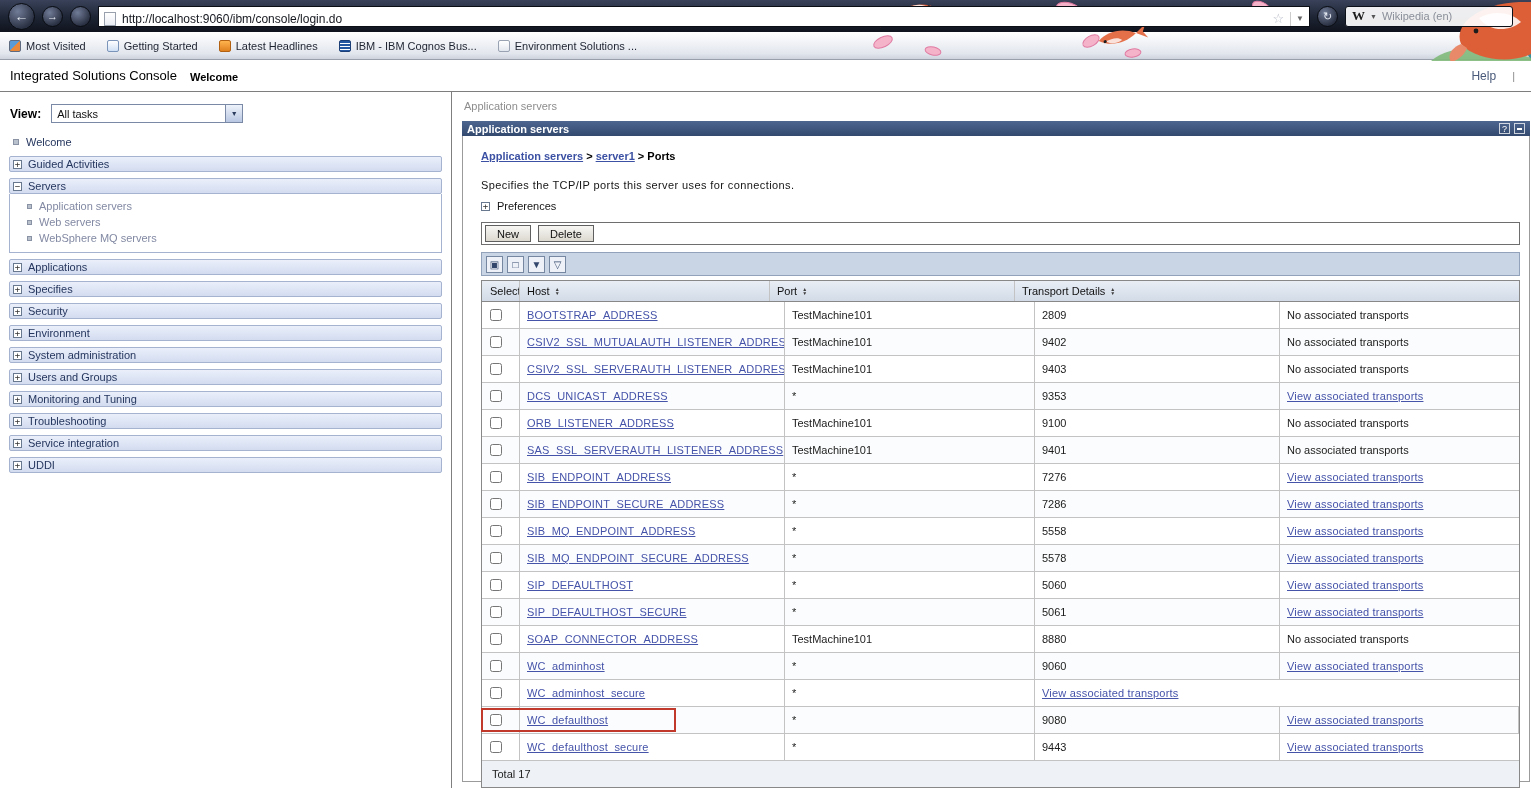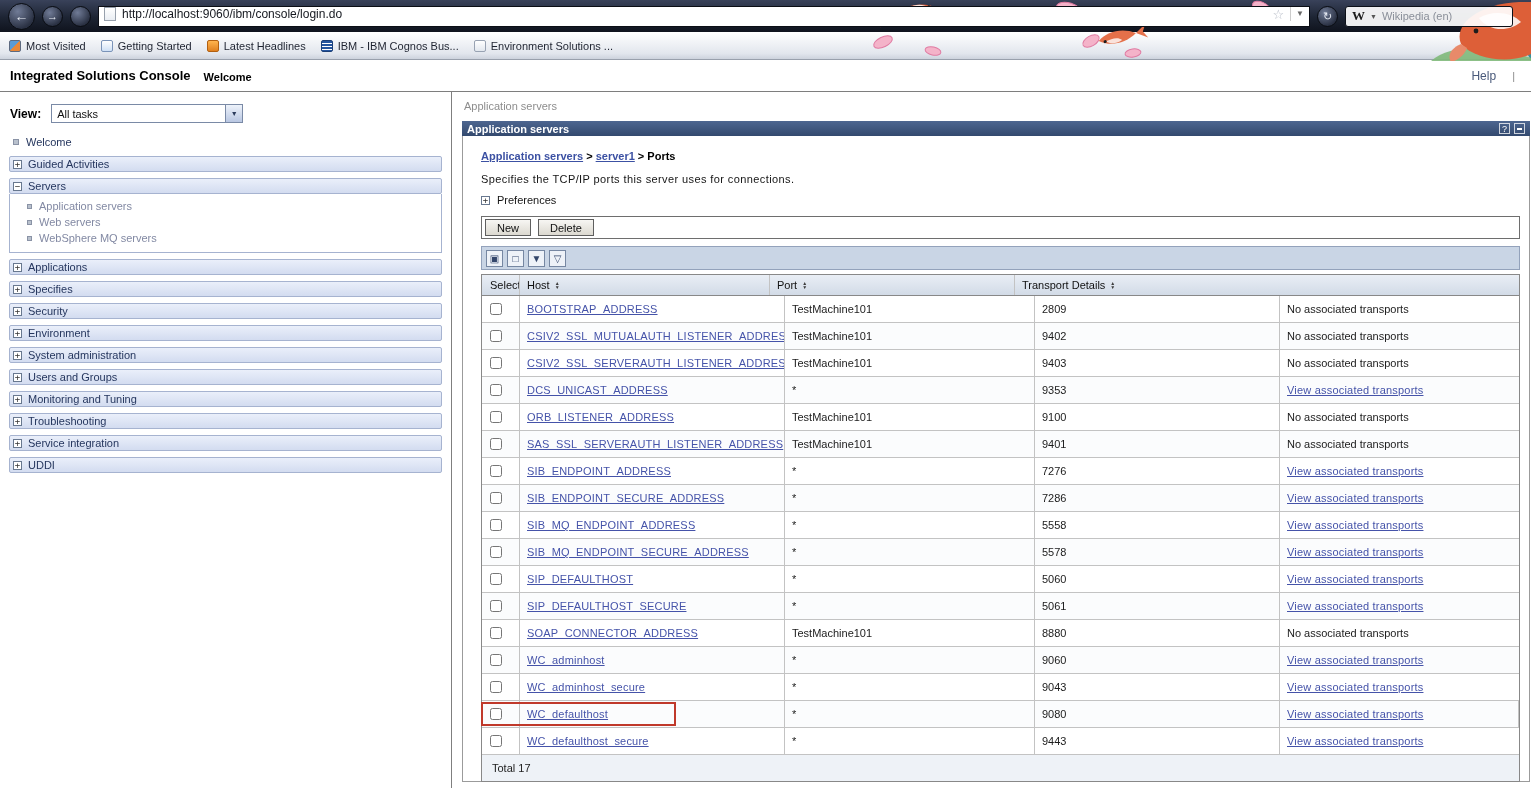--- a/index.html
+++ b/index.html
@@ -5,21 +5,21 @@
   *{margin:0;padding:0;box-sizing:border-box}
   html,body{width:1531px;height:788px;overflow:hidden}
   body{font-family:"Liberation Sans",sans-serif;font-size:11px;background:#fff;position:relative}
 
   
   .chrome{position:relative}
   .navbar{position:relative;height:32px;background:linear-gradient(180deg,#39425a 0%,#1d2433 55%,#0f131d 100%);display:flex;align-items:center;gap:7px;padding:0 8px}
   .navbar>*{position:relative;z-index:2}
   .circle-btn{width:21px;height:21px;border-radius:50%;background:radial-gradient(circle at 35% 30%,#707b96,#2a3143 72%);border:1px solid #090c12;color:#e9edf4;display:flex;align-items:center;justify-content:center;font-size:11px;cursor:pointer}
   .circle-btn.back{width:27px;height:27px;font-size:14px}
-  .urlbar{flex:1;height:21px;max-width:1212px;background:#fff;border:1px solid #0b0e15;border-radius:0;display:flex;align-items:flex-start;gap:6px;padding:0 5px}
+  .urlbar{flex:1;height:21px;max-width:1212px;background:#fff;border:1px solid #0b0e15;border-radius:0;display:flex;align-items:flex-end;gap:6px;padding:0 5px}
   .favicon{width:12px;height:14px;background:linear-gradient(#fff,#e9edf3);border:1px solid #97a0ac}
   .url-text{flex:1;font-size:12px;color:#15181f;white-space:nowrap;overflow:hidden}
   .star-icon{color:#b6bcc7;font-size:13px;cursor:pointer}
   .url-drop{color:#666;font-size:8px;border-left:1px solid #ccc;padding-left:5px;height:14px;display:flex;align-items:center;cursor:pointer}
   .searchbox{width:168px;height:21px;background:rgba(255,255,255,.92);border:1px solid #0c1018;border-radius:3px;display:flex;align-items:center;gap:5px;padding:0 6px}
   .w-logo{font-family:"Liberation Serif",serif;font-weight:bold;font-size:13px;color:#1c1c1c}
   .engine-drop{font-size:7px;color:#555}
   .search-text{color:#8a8f99;font-size:11px;white-space:nowrap;overflow:hidden}
 
   .bookmarks{position:relative;height:28px;background:linear-gradient(#ffffff,#e2e6ed 80%,#cdd3dd);border-bottom:1px solid #99a0ac;display:flex;align-items:center;gap:17px;padding:0 9px}
@@ -28,21 +28,21 @@
   .bm-icon{width:12px;height:12px;border-radius:2px;display:inline-block}
   .ic-most-visited{background:linear-gradient(135deg,#5b9bd5 50%,#e8883a 50%);border:1px solid #5d6a80}
   .ic-getting-started{background:linear-gradient(#fff,#cfe0f5);border:1px solid #7a93b8}
   .ic-latest-headlines{background:linear-gradient(#ffb44e,#e0801f);border:1px solid #b26011}
   .ic-ibm{background:repeating-linear-gradient(180deg,#24559f 0 2px,#fff 2px 3px);border:1px solid #1c3f77}
   .ic-page{background:linear-gradient(#fff,#e2e7ee);border:1px solid #98a2b2}
   .decor{position:absolute;right:0;top:0;z-index:1;pointer-events:none}
 
   
   .console-header{height:32px;background:#fff;border-bottom:1px solid #7e7e7e;display:flex;align-items:center;padding:0 10px}
-  .ic-title{font-size:13px;font-weight:bold;color:#000}
+  .ic-title{font-size:13px;font-weight:normal;color:#000}
   .ic-welcome{font-size:11px;font-weight:bold;margin-left:13px;margin-top:2px;color:#000}
   .help-link{margin-left:auto;color:#49597a;font-size:12px;cursor:pointer}
   .header-divider{color:#8a8a8a;margin:0 6px 0 16px}
 
   
   .app-body{display:flex;height:696px}
   .sidebar{width:452px;min-width:452px;border-right:1px solid #7f7f7f;background:#fff;padding-top:10px}
   .view-row{display:flex;align-items:center;gap:10px;padding:2px 10px 10px 10px}
   .view-label{font-weight:bold;font-size:12px;color:#000}
   .view-select{width:192px;height:19px;border:1px solid #7a8aa6;display:flex;align-items:center;background:#fff;cursor:pointer}
@@ -62,21 +62,21 @@
   .panel-titlebar{height:15px;background:linear-gradient(#4d6690,#33496e);display:flex;align-items:center;padding:0 5px;gap:5px}
   .panel-title{color:#fff;font-weight:bold;font-size:11px}
   .tb-icons{margin-left:auto;display:flex;gap:4px;align-items:center}
   .tb-icon{color:#fff;font-size:9px;width:11px;height:11px;display:flex;align-items:center;justify-content:center;border:1px solid rgba(255,255,255,.75);cursor:pointer}
   .tb-icon .min-bar{width:5px;height:2px;background:#fff;display:inline-block}
   .panel-body{border:1px solid #9b9b9b;border-top:none;height:646px;padding:14px 14px 0 18px;position:relative;background:#fff}
   .breadcrumb{font-weight:bold;font-size:11px;color:#000}
   .bc-link{color:#3c51a3;text-decoration:underline;cursor:pointer}
   .bc-current{color:#000}
   .bc-sep{color:#000;white-space:pre}
-  .desc{margin-top:11px;font-size:11px;letter-spacing:.4px;color:#151515}
+  .desc{margin-top:17px;font-size:11px;letter-spacing:.4px;color:#151515}
   .prefs{margin-top:9px;display:flex;align-items:center;gap:7px;font-size:11px;color:#151515}
   .table-zone{margin-top:10px;width:1039px}
   .btn-bar{border:1px solid #6e6e6e;background:#fff;padding:2px 3px;display:flex;gap:7px;height:23px;align-items:flex-start}
   .ws-btn{font-family:"Liberation Sans",sans-serif;font-size:11px;background:linear-gradient(#f7f6f3,#dcd9d0);border:1px solid #5f5f5f;padding:0 11px;height:17px;color:#111;cursor:pointer}
   .icon-bar{margin-top:7px;height:24px;background:#c9d5e5;border:1px solid #93a2bb;display:flex;align-items:center;gap:4px;padding:0 4px}
   .tool-icon{width:17px;height:17px;background:#eef2f8;border:1px solid #7687a2;color:#33466b;font-size:10px;display:flex;align-items:center;justify-content:center;cursor:pointer}
   .ports-table{margin-top:4px;border:1px solid #888;position:relative;background:#fff}
   .thead{display:flex;height:21px;background:linear-gradient(#e9eef5,#d2dbe7);border-bottom:1px solid #888;font-size:11px;color:#111}
   .tcell{padding:0 7px;display:flex;align-items:center;height:100%;border-right:1px solid #c3c3c3;overflow:hidden;white-space:nowrap}
   .tcell:last-child{border-right:none}
@@ -108,21 +108,21 @@
       <span class="url-drop">▼</span>
     </div>
     <div class="circle-btn">↻</div>
     <div class="searchbox">
       <span class="w-logo">W</span>
       <span class="engine-drop">▼</span>
       <span class="search-text">Wikipedia (en)</span>
     </div>
   </div>
   <div class="bookmarks">
-    <div style="display:flex;align-items:center;gap:15px">
+    <div style="display:flex;align-items:center;gap:21px">
         <div class="bm-item">
           <span class="bm-icon ic-most-visited"></span>
           <span class="bm-label">Most Visited</span>
         </div>
         <div class="bm-item">
           <span class="bm-icon ic-getting-started"></span>
           <span class="bm-label">Getting Started</span>
         </div>
         <div class="bm-item">
           <span class="bm-icon ic-latest-headlines"></span>
@@ -476,21 +476,20 @@
                 </div>
               </div>
               <div class="trow">
                 <div class="tcell col0">
                   <input type="checkbox" style="">
                 </div>
                 <div class="tcell col1">
                   <span class="tlink">WC_adminhost_secure</span>
                 </div>
                 <div class="tcell col2">*</div>
-                <div class="tcell col3">9043</div>
                 <div class="tcell col4">
                   <span class="tlink">View associated transports</span>
                 </div>
               </div>
               <div class="trow alt">
                 <div class="tcell col0">
                   <input type="checkbox" style="">
                 </div>
                 <div class="tcell col1">
                   <span class="tlink">WC_defaulthost</span>

